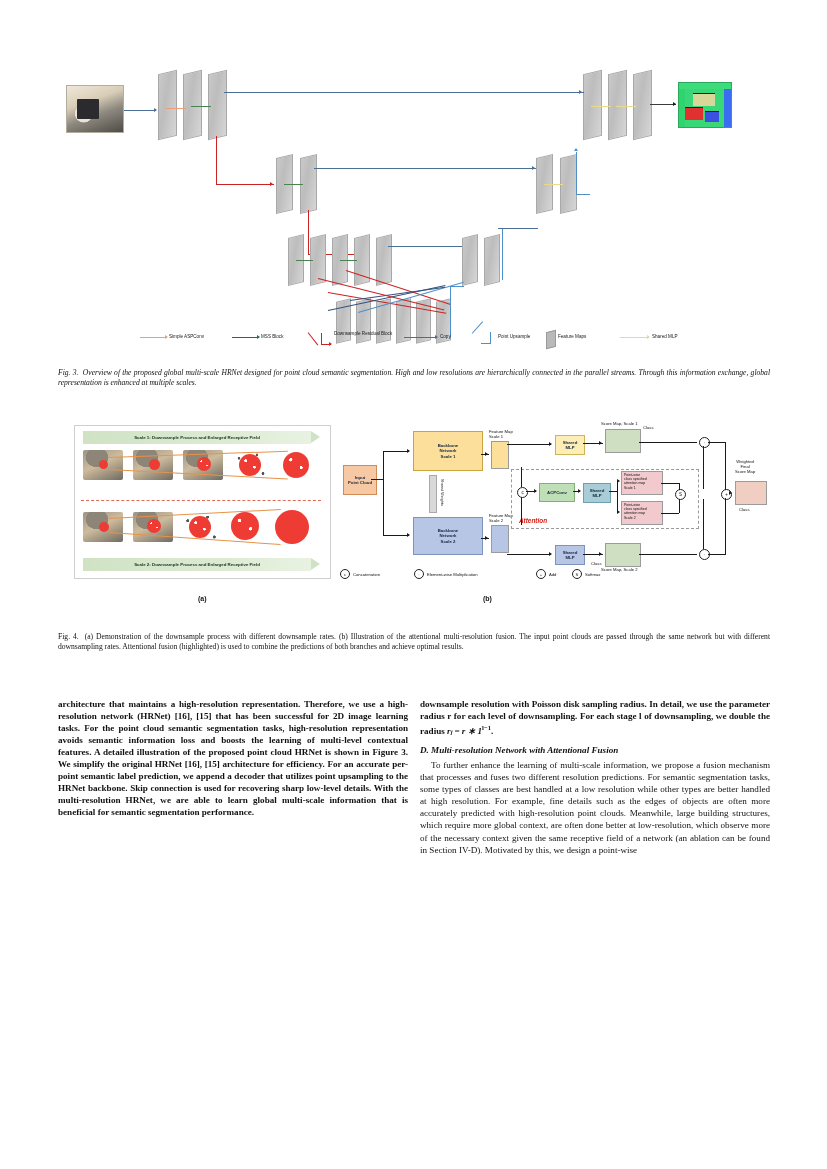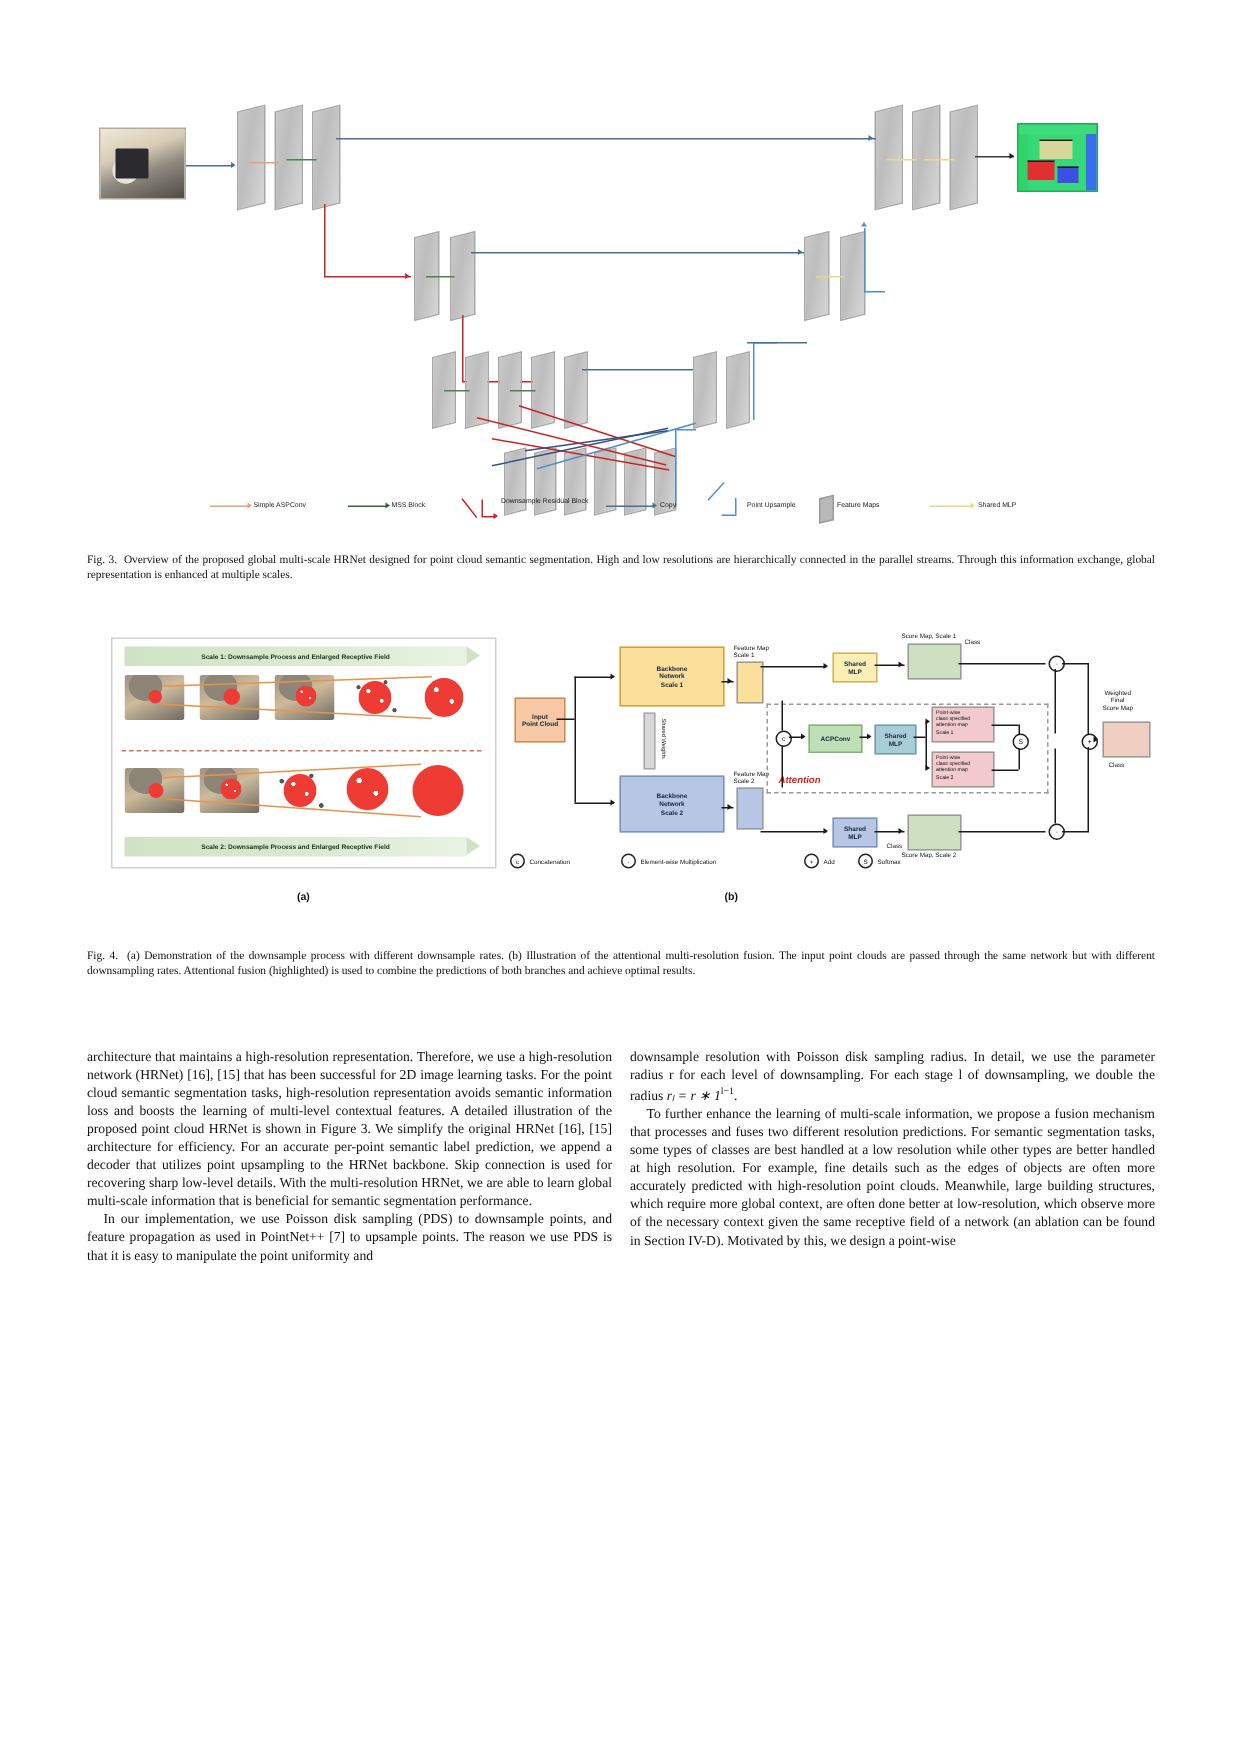--- a/index.html
+++ b/index.html
@@ -147,21 +147,21 @@
   .col{
     position:absolute;width:350px;
     font-size:9.1px;line-height:12.05px;
     text-align:justify;
     text-justify:inter-word;
     hyphens:manual;
   }
   #colL{left:58px;top:698px;}
   #colR{left:420px;top:698px;}
   .col p{margin:0;text-indent:11px;}
-  .col p.noind{text-indent:0;}
+  .col p.noind{text-indent:0;font-weight:bold;}
   .sechead{
     margin:7px 0 3px 0;font-style:italic;font-weight:bold;font-size:9.1px;
     text-align:left;text-indent:0;
   }
   .eq{font-style:italic;}
   sup{font-size:6.6px;}
 </style>
 </head>
 <body>
 
@@ -275,21 +275,21 @@
     <div class="item" style="left:358px;top:4px;">Point Upsample</div>
 
     <div style="position:absolute;left:406px;top:1px;width:8px;height:15px;background:#b9b9b9;transform:skewY(-14deg);border:0.4px solid #9a9a9a;"></div>
     <div class="item" style="left:418px;top:4px;">Feature Maps</div>
 
     <div class="swline" style="left:480px;top:7px;width:28px;border-top-color:#e9d98a;"></div>
     <div class="ah" style="left:507px;top:5px;border-left-color:#e9d98a;"></div>
     <div class="item" style="left:512px;top:4px;">Shared MLP</div>
   </div>
 
-  <div class="fig-caption" style="left:58px;top:368px;width:712px;">
+  <div class="fig-caption" style="left:58px;top:368px;width:712px;font-style:italic;">
     <span class="lbl">Fig. 3.</span>&nbsp;&nbsp;<span>Overview of the proposed global multi-scale HRNet designed for point cloud semantic segmentation. High and low resolutions are hierarchically connected in the parallel streams. Through this information exchange, global representation is enhanced at multiple scales.</span>
   </div>
 
   <div id="fig4">
 
     <div id="fig4a">
       <div class="banner" style="top:5px;">Scale 1: Downsample Process and Enlarged Receptive Field</div>
 
       <div class="pc" style="left:8px;top:24px;width:40px;height:30px;"></div>
       <div class="redblob" style="left:24px;top:34px;width:9px;height:9px;"></div>
@@ -481,21 +481,21 @@
     <div class="sublabel" style="left:140px;top:180px;">(a)</div>
     <div class="sublabel" style="left:425px;top:180px;">(b)</div>
   </div>
 
   <div class="fig-caption" style="left:58px;top:632px;width:712px;">
     <span class="lbl">Fig. 4.</span>&nbsp;&nbsp;<span>(a) Demonstration of the downsample process with different downsample rates. (b) Illustration of the attentional multi-resolution fusion. The input point clouds are passed through the same network but with different downsampling rates. Attentional fusion (highlighted) is used to combine the predictions of both branches and achieve optimal results.</span>
   </div>
 
   <div class="col" id="colL">
     <p class="noind">architecture that maintains a high-resolution representation. Therefore, we use a high-resolution network (HRNet) [16], [15] that has been successful for 2D image learning tasks. For the point cloud semantic segmentation tasks, high-resolution representation avoids semantic information loss and boosts the learning of multi-level contextual features. A detailed illustration of the proposed point cloud HRNet is shown in Figure 3. We simplify the original HRNet [16], [15] architecture for efficiency. For an accurate per-point semantic label prediction, we append a decoder that utilizes point upsampling to the HRNet backbone. Skip connection is used for recovering sharp low-level details. With the multi-resolution HRNet, we are able to learn global multi-scale information that is beneficial for semantic segmentation performance.</p>
-    <p>In our implementation, we use Poisson disk sampling (PDS) to downsample points, and feature propagation as used in PointNet++ [7] to upsample points. The reason we use PDS is that it is easy to manipulate the point uniformity and</p>
   </div>
 
   <div class="col" id="colR">
     <p class="noind"><span>downsample resolution with Poisson disk sampling radius. In detail, we use the parameter radius r for each level of downsampling. For each stage l of downsampling, we double the radius </span><span class="eq">rₗ = r ∗ 1</span><sup>l−1</sup><span>.</span></p>
+    <h3 class="sechead">D. Multi-resolution Network with Attentional Fusion</h3>
     <p>To further enhance the learning of multi-scale information, we propose a fusion mechanism that processes and fuses two different resolution predictions. For semantic segmentation tasks, some types of classes are best handled at a low resolution while other types are better handled at high resolution. For example, fine details such as the edges of objects are often more accurately predicted with high-resolution point clouds. Meanwhile, large building structures, which require more global context, are often done better at low-resolution, which observe more of the necessary context given the same receptive field of a network (an ablation can be found in Section IV-D). Motivated by this, we design a point-wise</p>
   </div>
 
 </div>
 
 </body></html>

